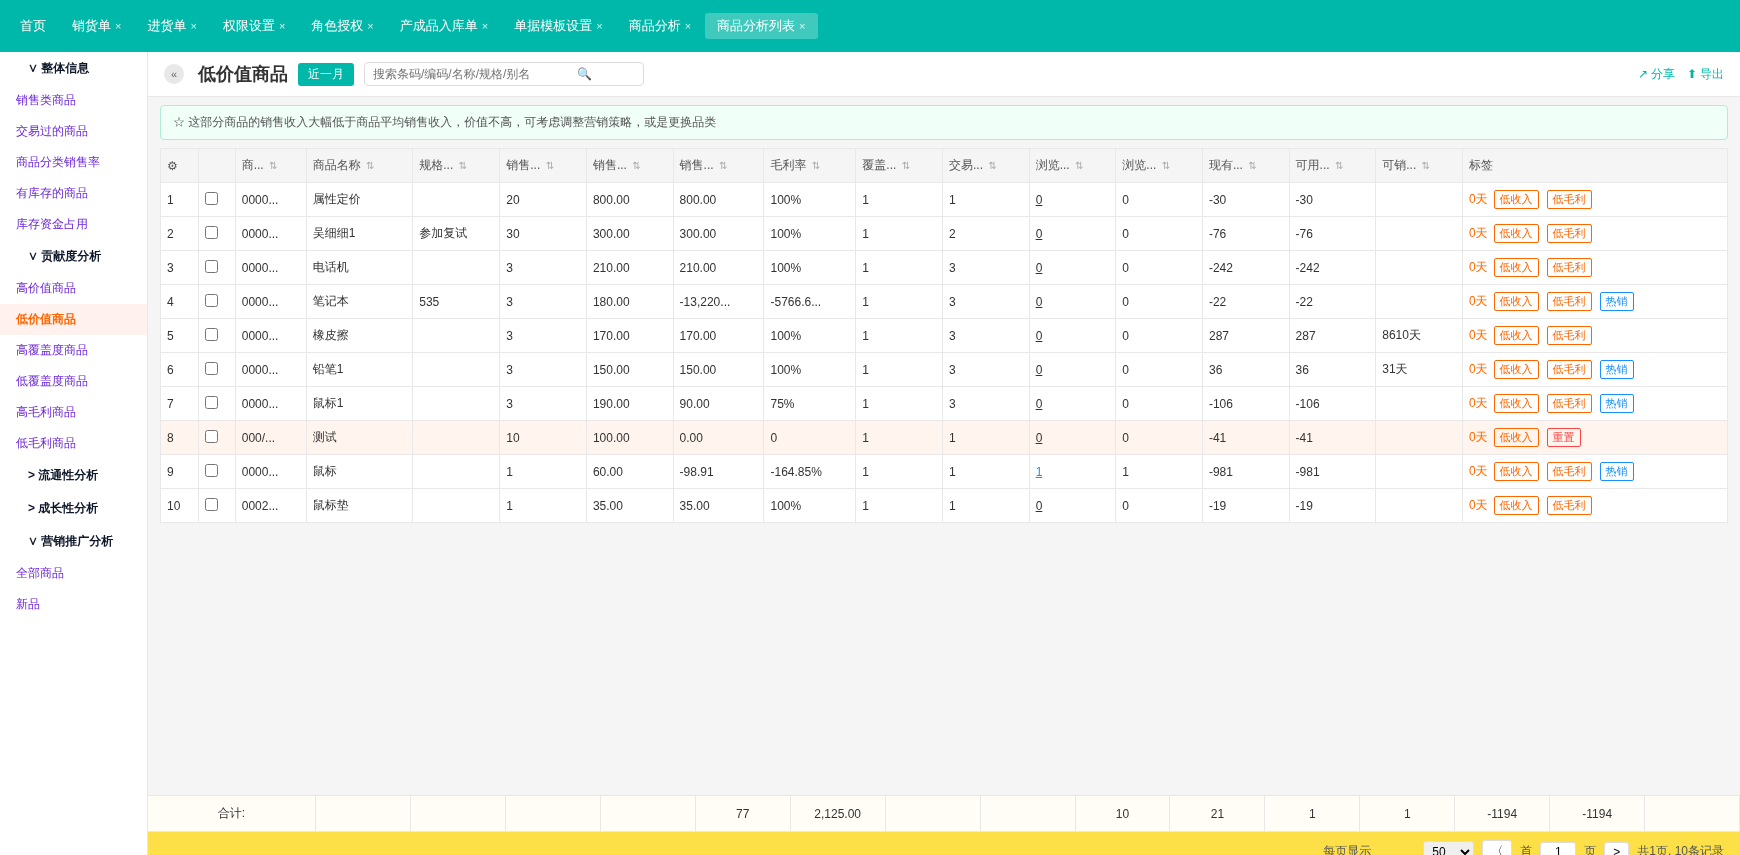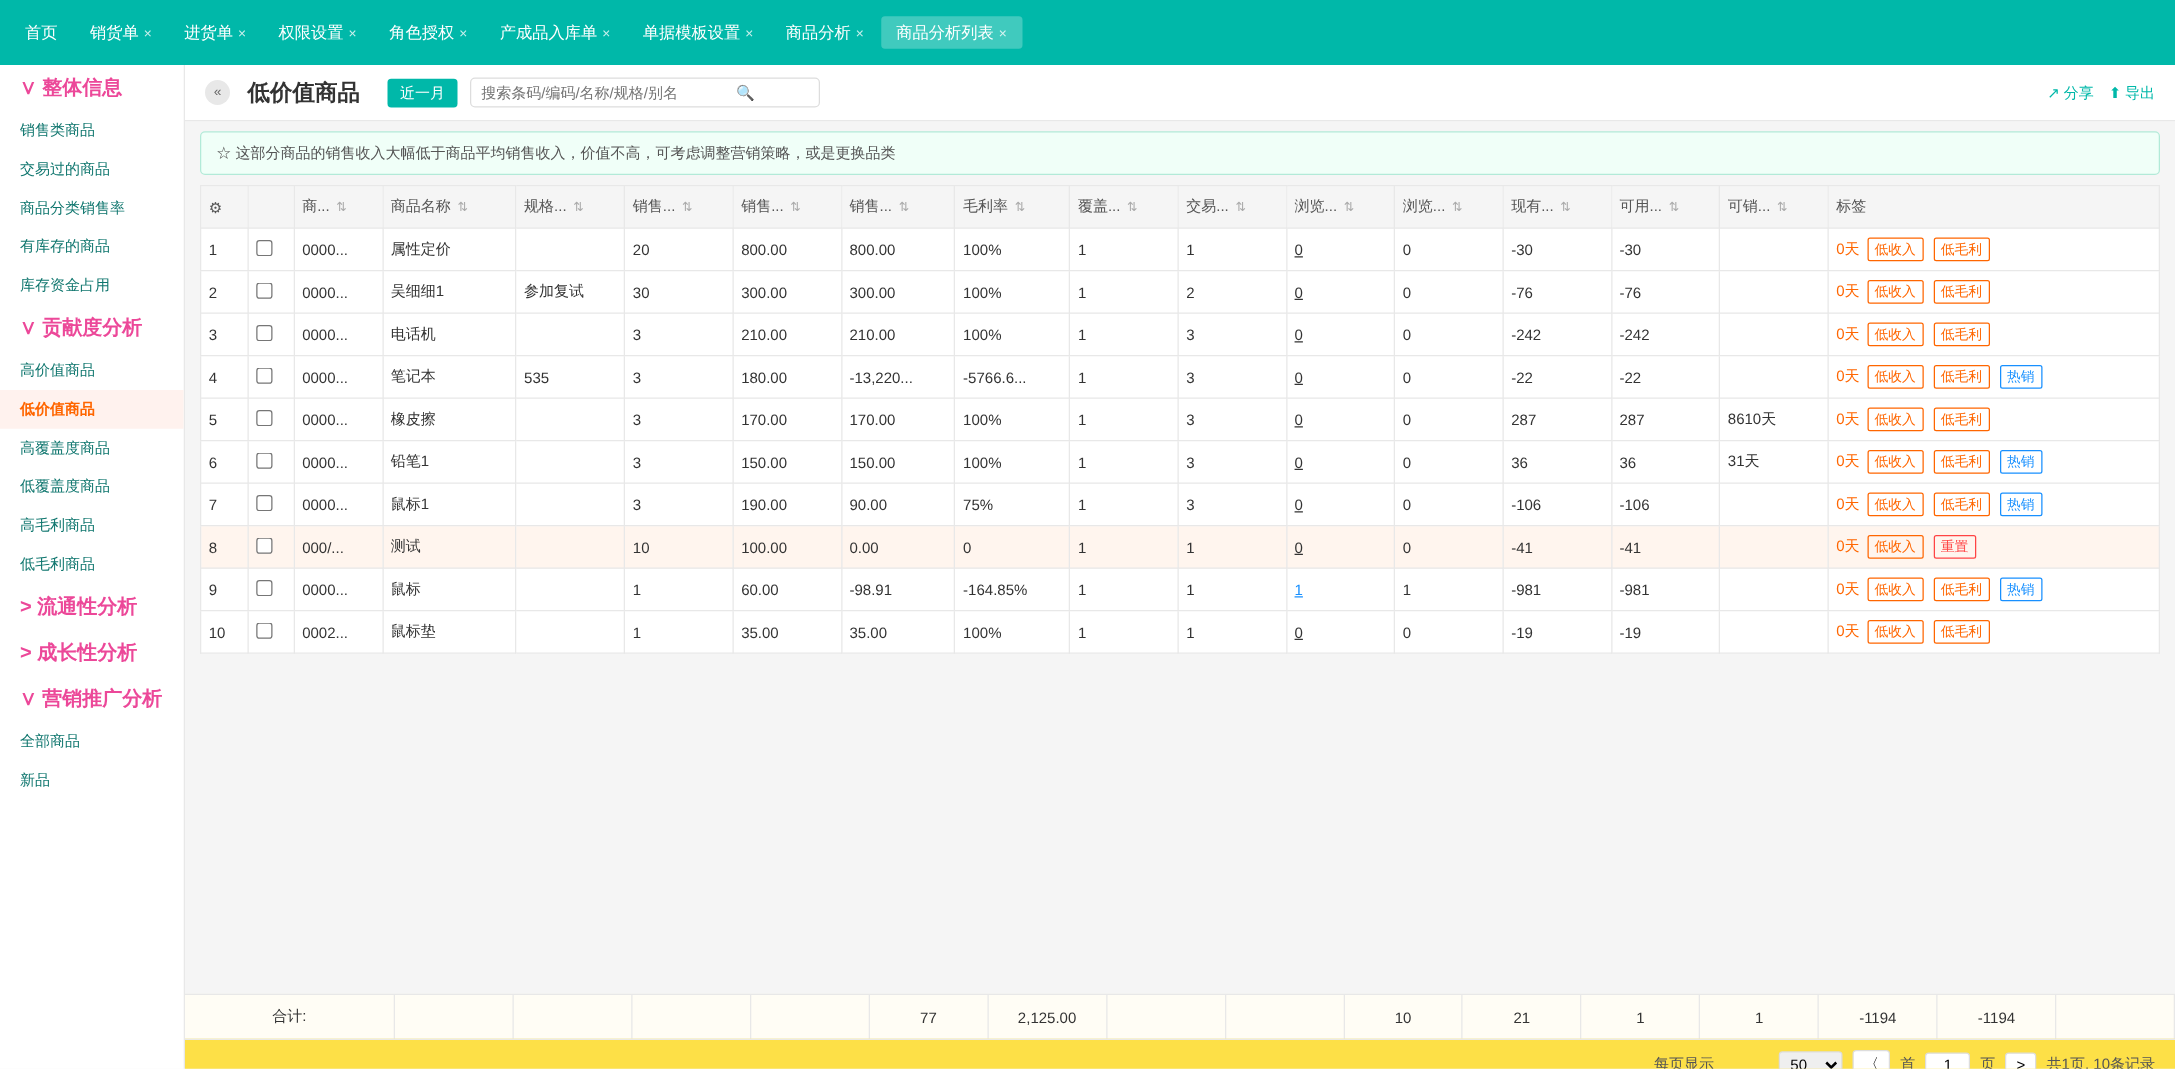--- a/index.html
+++ b/index.html
@@ -33,32 +33,32 @@
 
     
     .sidebar {
       width: 148px;
       background: #fff;
       border-right: 1px solid #e8e8e8;
       overflow-y: auto;
       flex-shrink: 0;
     }
     .sidebar-group-header {
-      padding: 8px 16px;
-      color: #ec4899;
+      padding: 8px 28px;
+      color: #0f172a;
       font-weight: bold;
-      font-size: 16px;
+      font-size: 12px;
       cursor: pointer;
       display: flex;
       align-items: center;
       gap: 4px;
     }
     .sidebar-item {
       padding: 7px 16px;
-      color: #0f766e;
+      color: #6d28d9;
       cursor: pointer;
       font-size: 12px;
     }
     .sidebar-item.active { background: #fff2ee; color: #ff6600; font-weight: bold; }
 
     
     .content {
       flex: 1;
       display: flex;
       flex-direction: column;
@@ -82,21 +82,20 @@
       color: #333;
     }
     .filter-btn {
       background: #00b8a9;
       color: #fff;
       border: none;
       border-radius: 3px;
       padding: 3px 10px;
       cursor: pointer;
       font-size: 12px;
-      margin-left: 12px;
     }
     .search-box {
       border: 1px solid #ddd;
       border-radius: 4px;
       padding: 4px 8px;
       width: 280px;
       color: #999;
       font-size: 12px;
       display: flex;
       align-items: flex-start;

